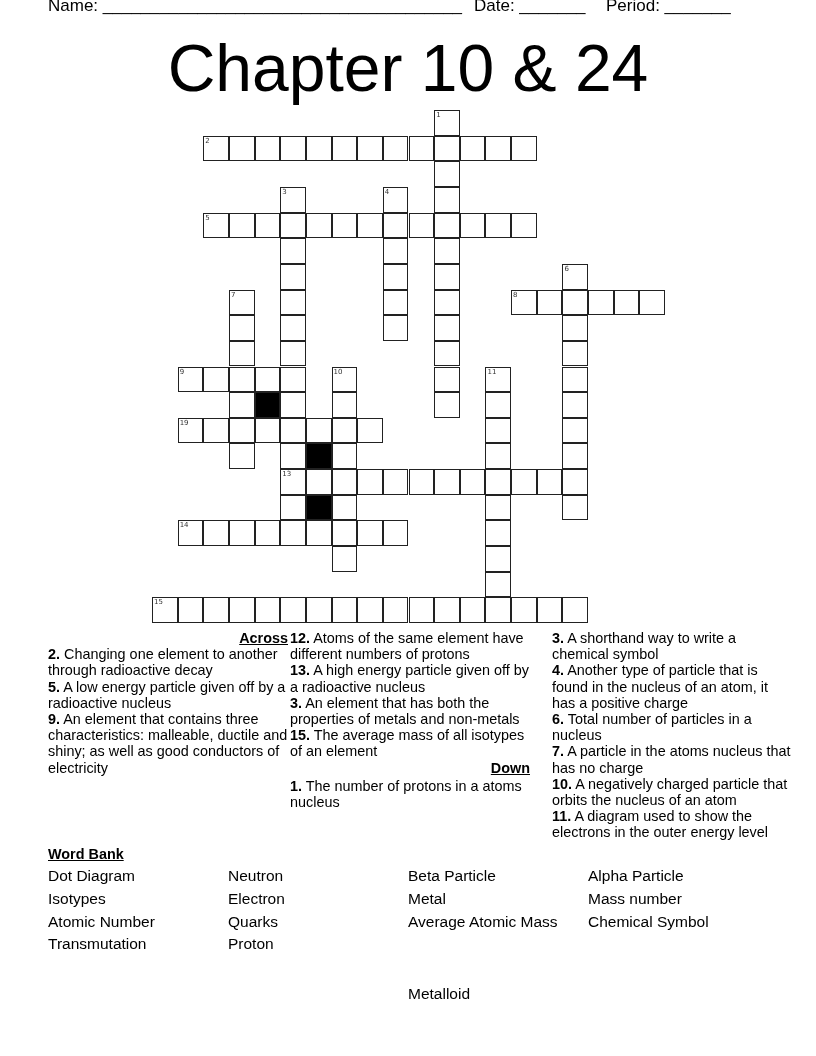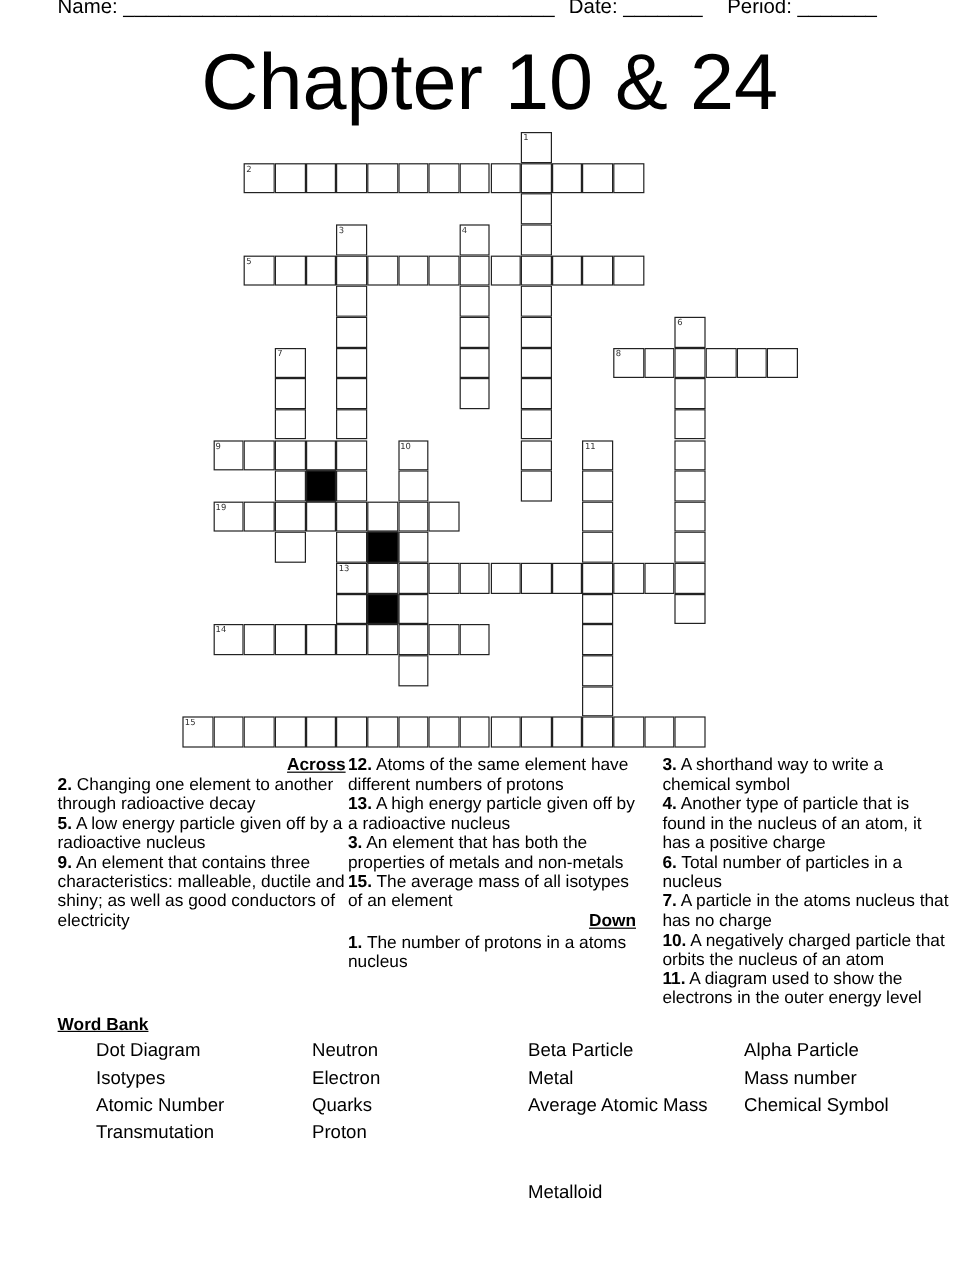--- a/index.html
+++ b/index.html
@@ -8,21 +8,21 @@
   .title { position:absolute; top:30px; left:0; width:816px; text-align:center; font-size:66px; letter-spacing:0; }
   #grid { position:absolute; left:152px; top:110px; width:514px; height:514px; }
   .cell { position:absolute; width:25.65px; height:25.65px; box-sizing:border-box; border:1.3px solid #222; background:#fff; }
   .cell.black { background:#000; }
   .cell .num { position:absolute; left:1px; top:0px; font-size:7px; line-height:8px; font-family:"DejaVu Sans", sans-serif; color:#333; }
   .clues { position:absolute; font-size:14.4px; line-height:16.2px; }
   .clues .heading { font-weight:bold; text-decoration:underline;text-align:right; }
   .clues .clue { margin:0; }
   .clues .clue b { font-weight:bold; }
   .wb-head { position:absolute; left:48px; top:846px; font-weight:bold; text-decoration:underline; font-size:14.4px; }
-  .wb-word { position:absolute; font-size:15.5px; white-space:nowrap;margin-left:32px; }
+  .wb-word { position:absolute; font-size:15.5px; white-space:nowrap; }
 </style>
 </head>
 <body>
 
 <div class="hdr" style="left:48px;">Name: ______________________________________</div>
 <div class="hdr" style="left:474px;">Date: _______</div>
 <div class="hdr" style="left:606px;">Period: _______</div>
 
 <div class="title">Chapter 10 &amp; 24</div>
 

